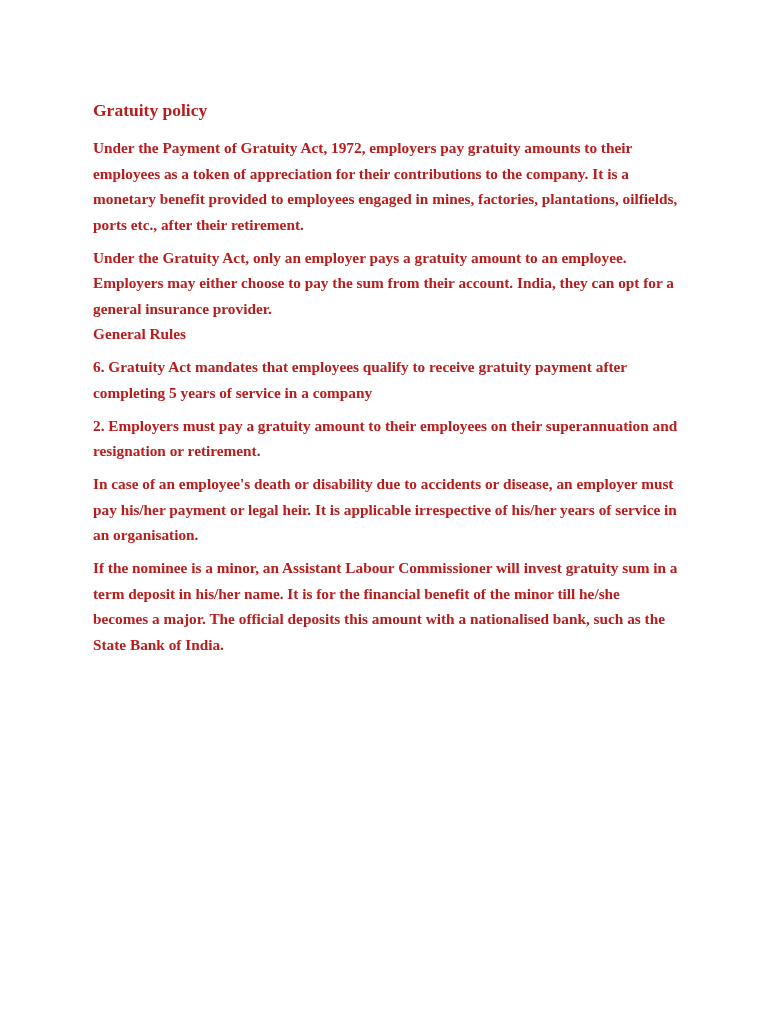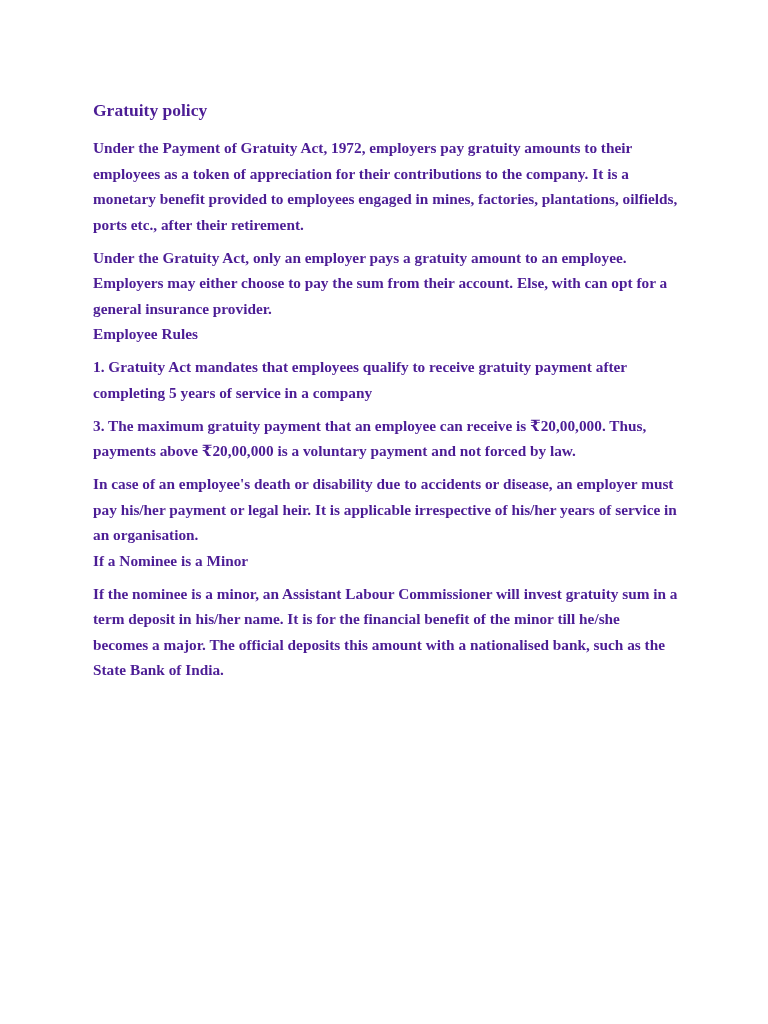--- a/index.html
+++ b/index.html
@@ -15,21 +15,21 @@
     overflow: hidden;
   }
   .content {
     position: absolute;
     left: 93px;
     top: 97px;
     width: 585px;
     font-family: "Liberation Serif", "DejaVu Serif", serif;
     font-size: 15.3px;
     line-height: 25.5px;
-    color: #4c1d95;
+    color: #b91c1c;
     text-align: left;
   }
   .doc-title {
     font-size: 17.5px;
     line-height: 26px;
     font-weight: bold;
     margin: 0 0 12px 0;
   }
   .para {
     margin: 0 0 7.5px 0;
@@ -44,31 +44,30 @@
 <body>
 
 <div class="page">
   <div class="content">
 
     <h1 class="doc-title">Gratuity policy</h1>
 
     <p class="para">Under the Payment of Gratuity Act, 1972, employers pay gratuity amounts to their employees as a token of appreciation for their contributions to the company. It is a monetary benefit provided to employees engaged in mines, factories, plantations, oilfields, ports etc., after their retirement.</p>
 
 
-    <p class="para">Under the Gratuity Act, only an employer pays a gratuity amount to an employee. Employers may either choose to pay the sum from their account. Else, with can opt for a general insurance provider.</p>
+    <p class="para">Under the Gratuity Act, only an employer pays a gratuity amount to an employee. Employers may either choose to pay the sum from their account. India, they can opt for a general insurance provider.</p>
 
 
-    <p class="para heading">Employee Rules</p>
+    <p class="para heading">General Rules</p>
 
-    <p class="para">1. Gratuity Act mandates that employees qualify to receive gratuity payment after completing 5 years of service in a company</p>
+    <p class="para">6. Gratuity Act mandates that employees qualify to receive gratuity payment after completing 5 years of service in a company</p>
 
+    <p class="para">2. Employers must pay a gratuity amount to their employees on their superannuation and resignation or retirement.</p>
 
-    <p class="para">3. The maximum gratuity payment that an employee can receive is ₹20,00,000. Thus, payments above ₹20,00,000 is a voluntary payment and not forced by law.</p>
 
 
     <p class="para">In case of an employee's death or disability due to accidents or disease, an employer must pay his/her payment or legal heir. It is applicable irrespective of his/her years of service in an organisation.</p>
 
-    <p class="para heading">If a Nominee is a Minor</p>
 
     <p class="para">If the nominee is a minor, an Assistant Labour Commissioner will invest gratuity sum in a term deposit in his/her name. It is for the financial benefit of the minor till he/she becomes a major. The official deposits this amount with a nationalised bank, such as the State Bank of India.</p>
 
   </div>
 </div>
 
 </body></html>

